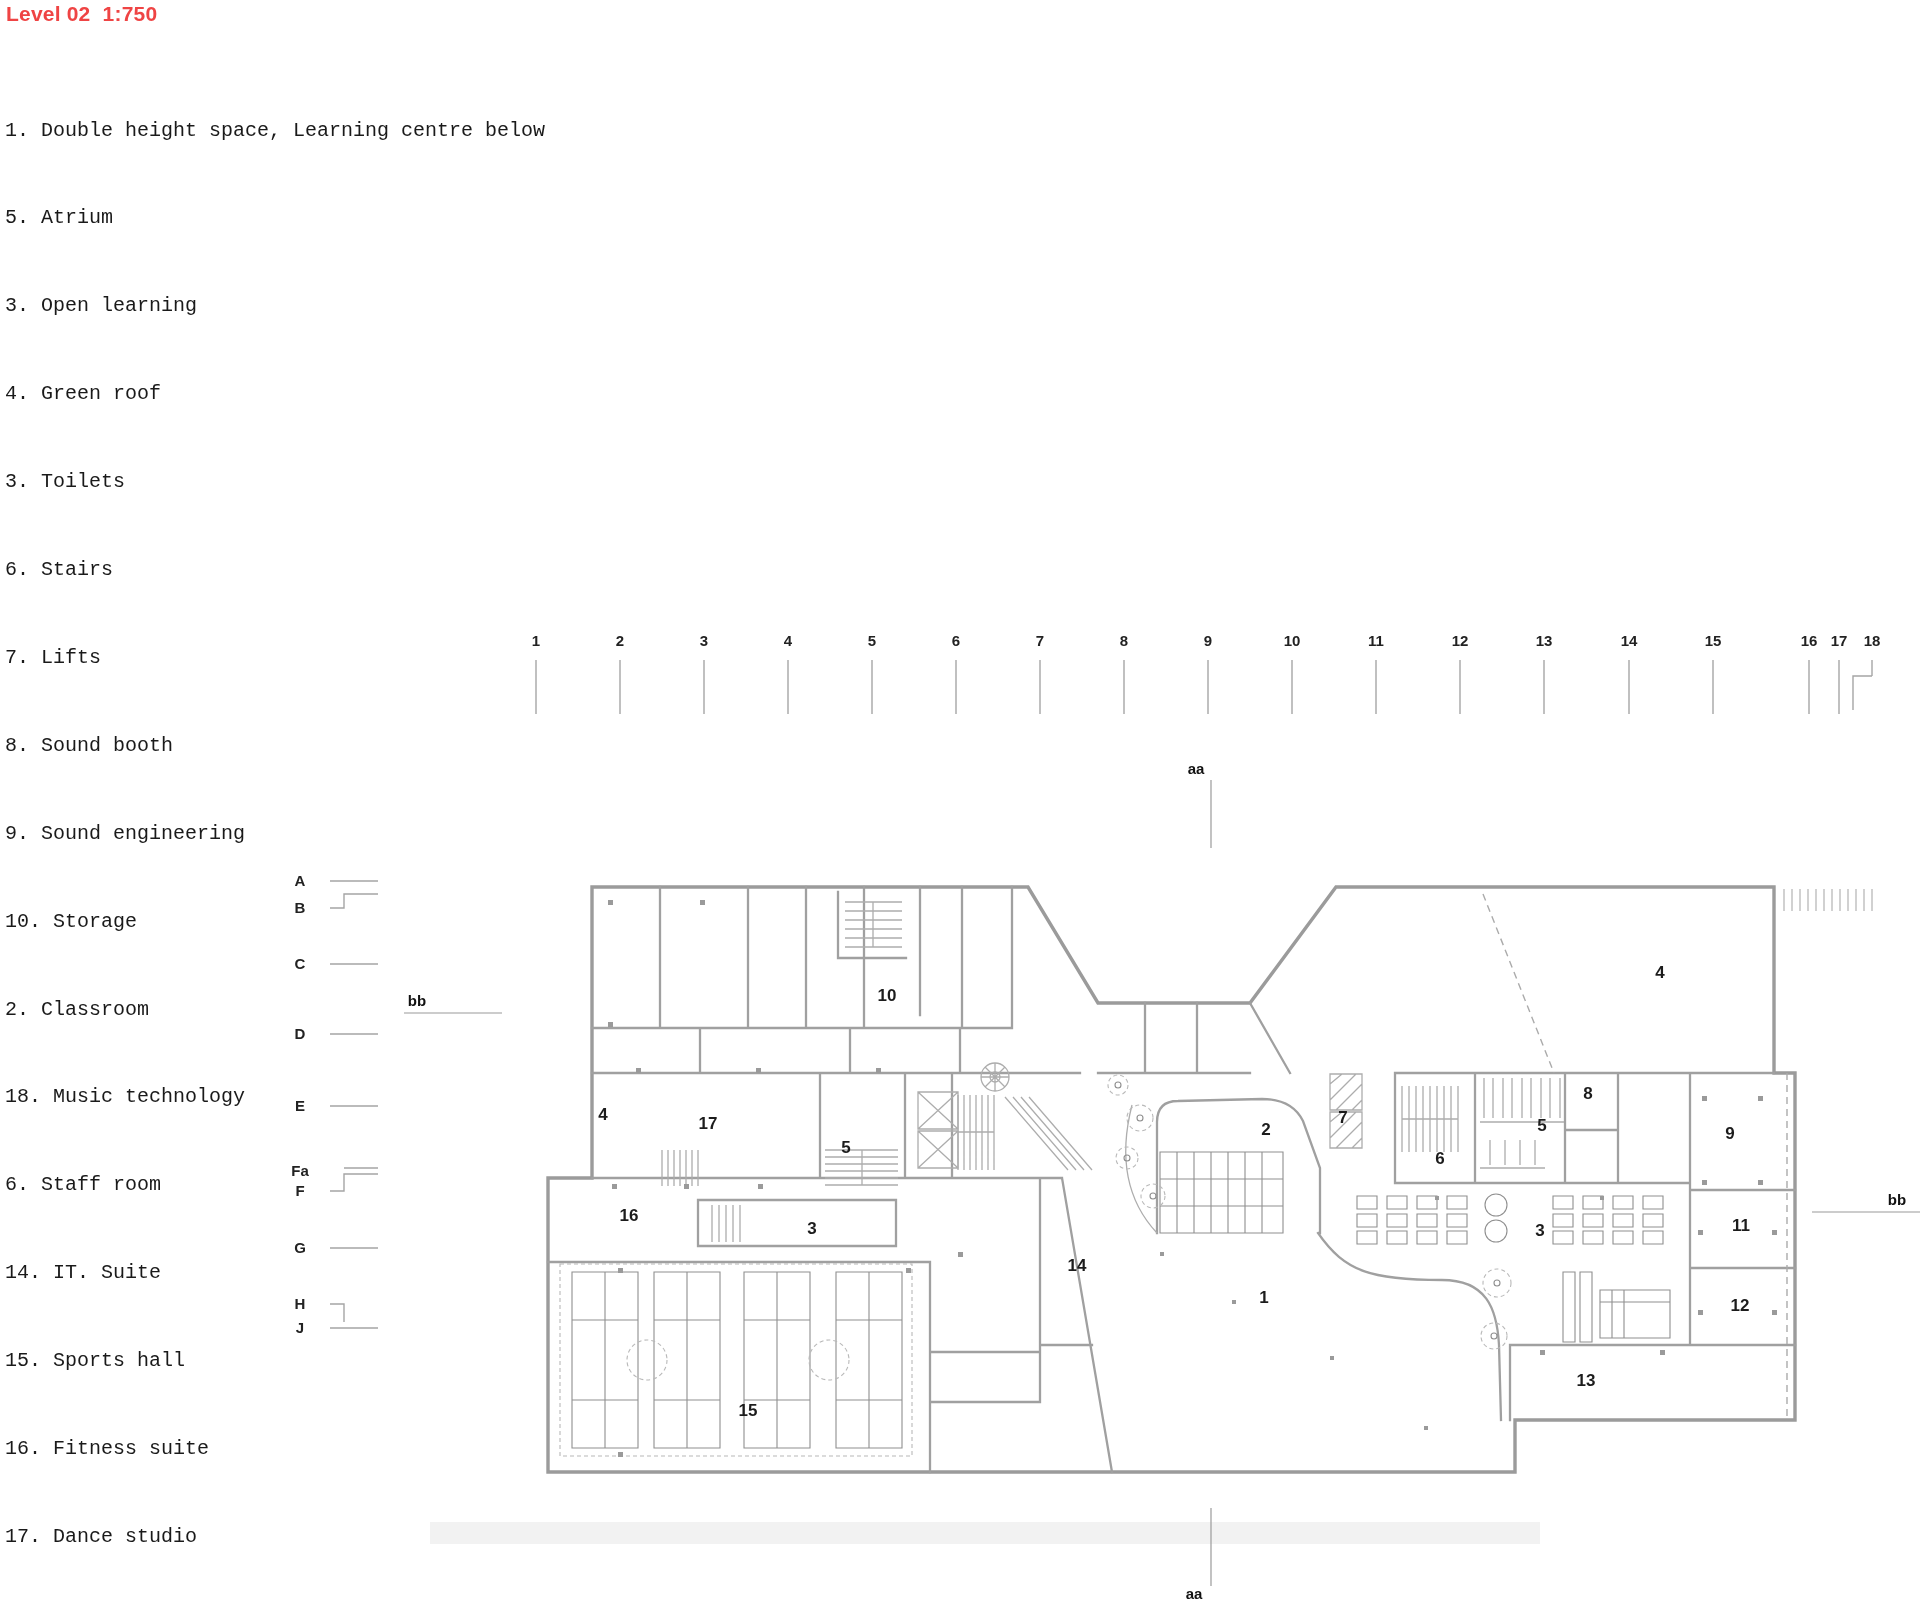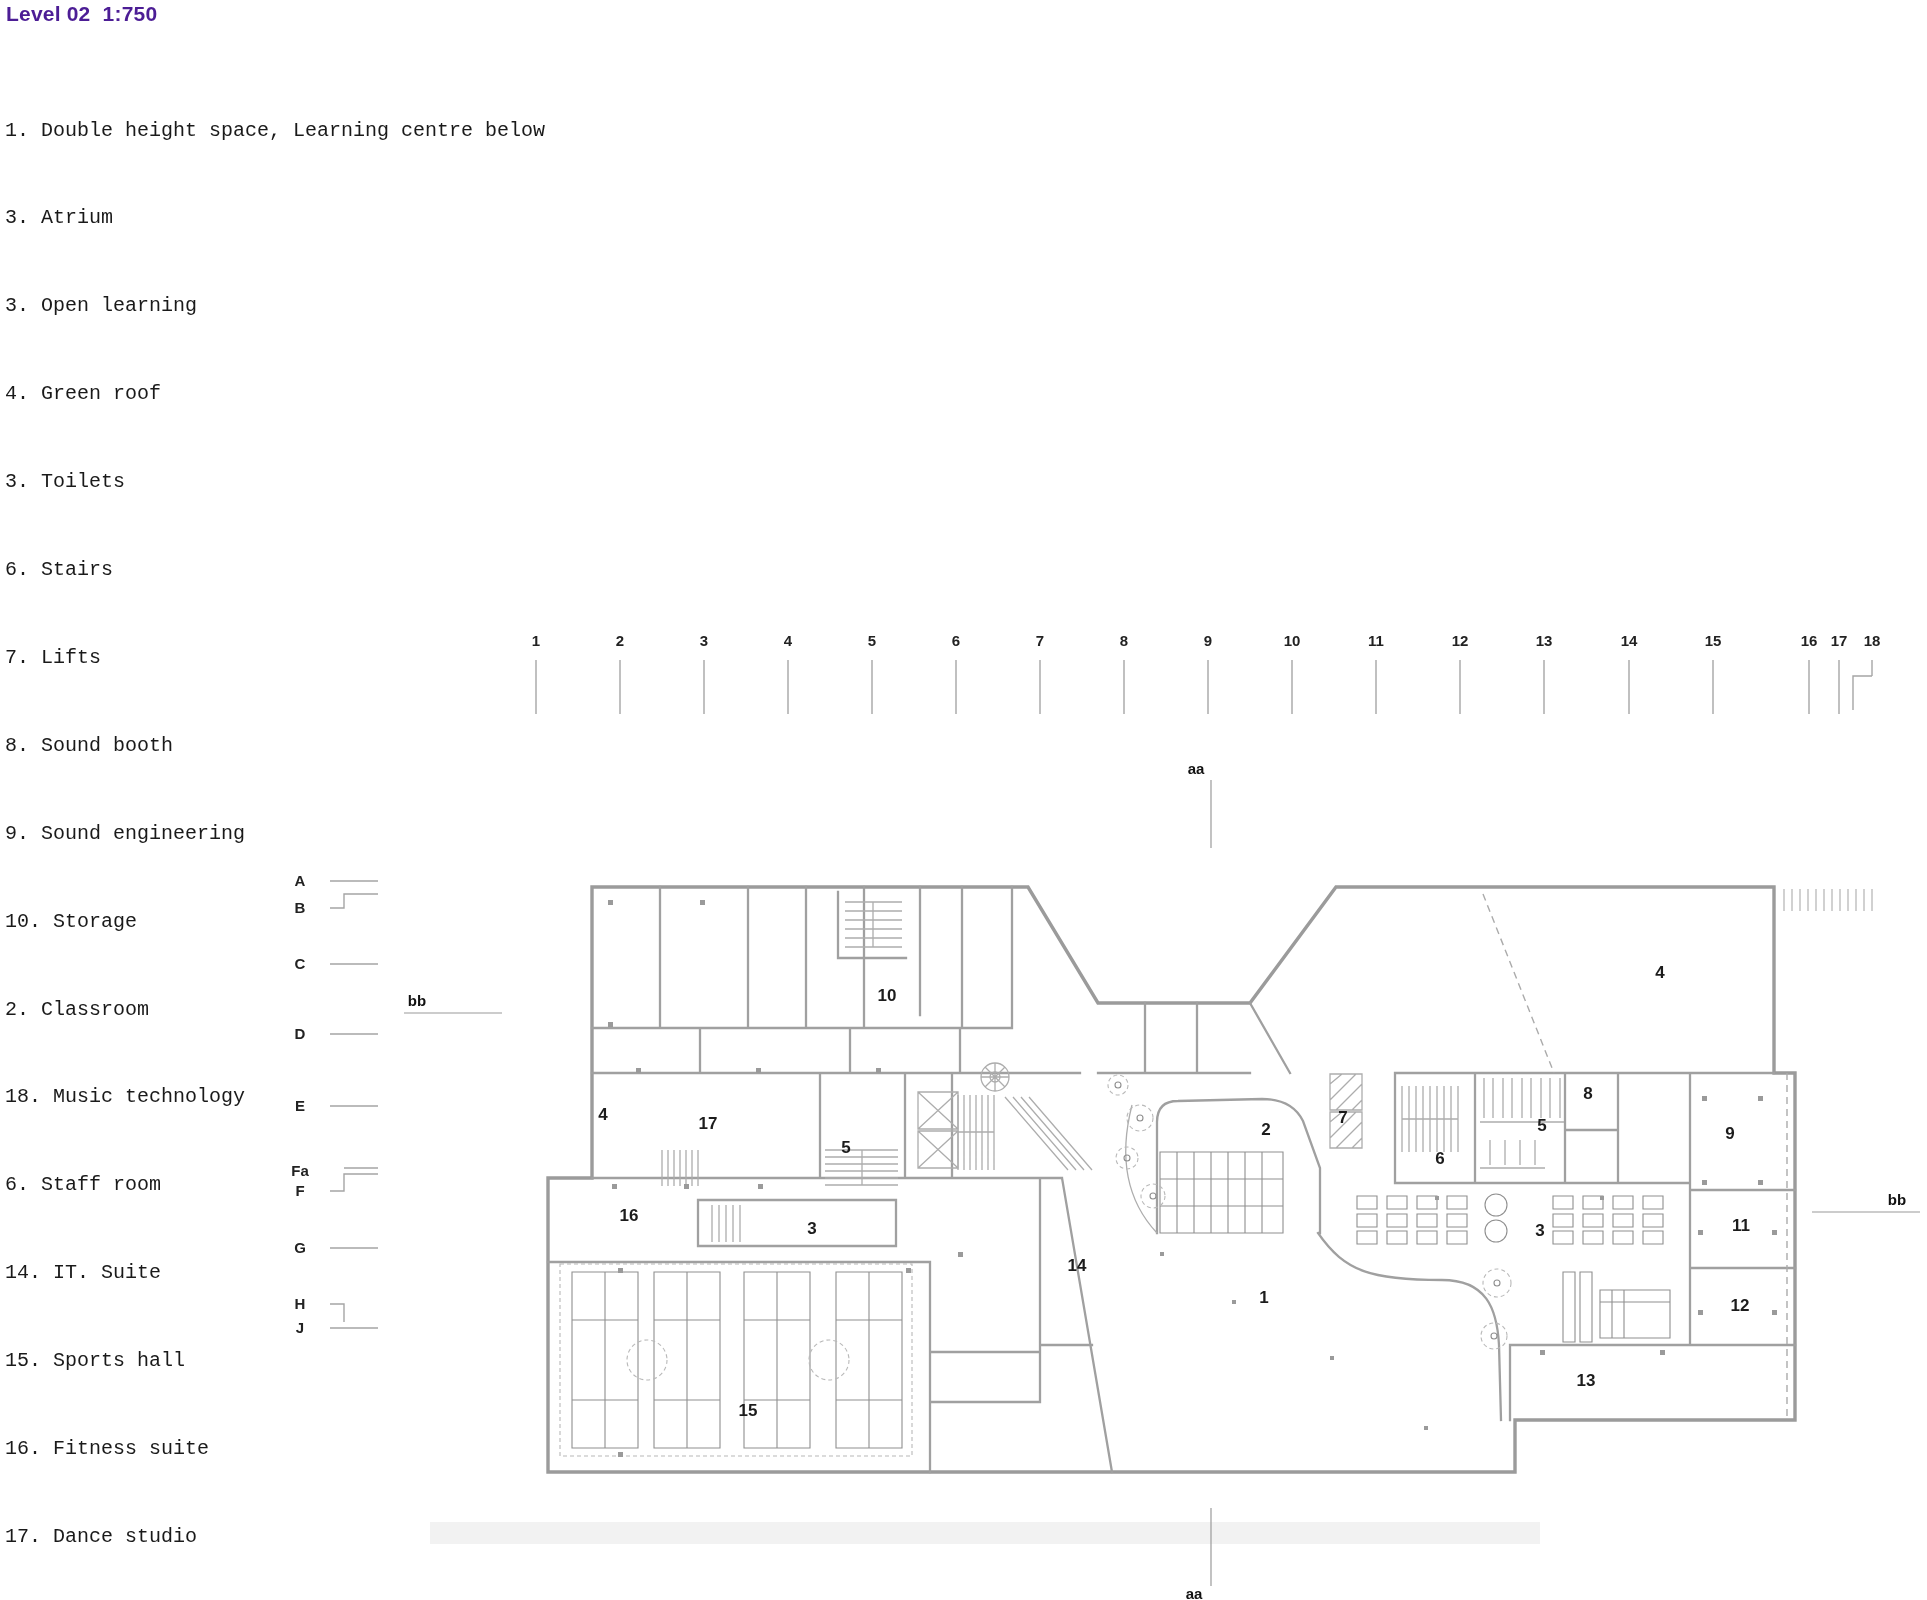--- a/index.html
+++ b/index.html
@@ -2,21 +2,21 @@
 <html><head>
 <meta charset="utf-8">
 <style>
   html,body{margin:0;padding:0}
   body{
     width:1927px;height:1600px;position:relative;background:#ffffff;
     font-family:"Liberation Sans",sans-serif;overflow:hidden;
   }
   .title{
     position:absolute;left:6px;top:2px;font-size:21px;font-weight:bold;
-    color:#4c1d95;white-space:pre;letter-spacing:.2px;
+    color:#ef4444;white-space:pre;letter-spacing:.2px;
   }
   .legend{
     position:absolute;left:5px;top:57px;margin:0;padding:0;list-style:none;
     font-size:20px;line-height:29.3px;color:#1a1a1a;white-space:pre;font-family:Liberation Mono, monospace;
   }
   #plan-svg{position:absolute;left:0;top:0;width:1927px;height:1600px}
   
   .wall   {stroke:#9b9b9b;stroke-width:3.4;fill:none;stroke-linecap:square}
   .wall2  {stroke:#a0a0a0;stroke-width:2.3;fill:none;stroke-linecap:square}
   .thin   {stroke:#adadad;stroke-width:1.3;fill:none}
@@ -35,21 +35,21 @@
   text.grid-letter{font:bold 15px "Liberation Sans",sans-serif;fill:#222;text-anchor:middle}
   text.sec-label  {font:bold 15px "Liberation Sans",sans-serif;fill:#111;text-anchor:middle}
 </style>
 </head>
 <body>
 
 <div class="title">Level 02  1:750</div>
 
 <ol class="legend">
   <li>1. Double height space, Learning centre below</li>
-  <li>3. Atrium</li>
+  <li>5. Atrium</li>
   <li>3. Open learning</li>
   <li>4. Green roof</li>
   <li>3. Toilets</li>
   <li>6. Stairs</li>
   <li>7. Lifts</li>
   <li>8. Sound booth</li>
   <li>9. Sound engineering</li>
   <li>10. Storage</li>
   <li>2. Classroom</li>
   <li>18. Music technology</li>

